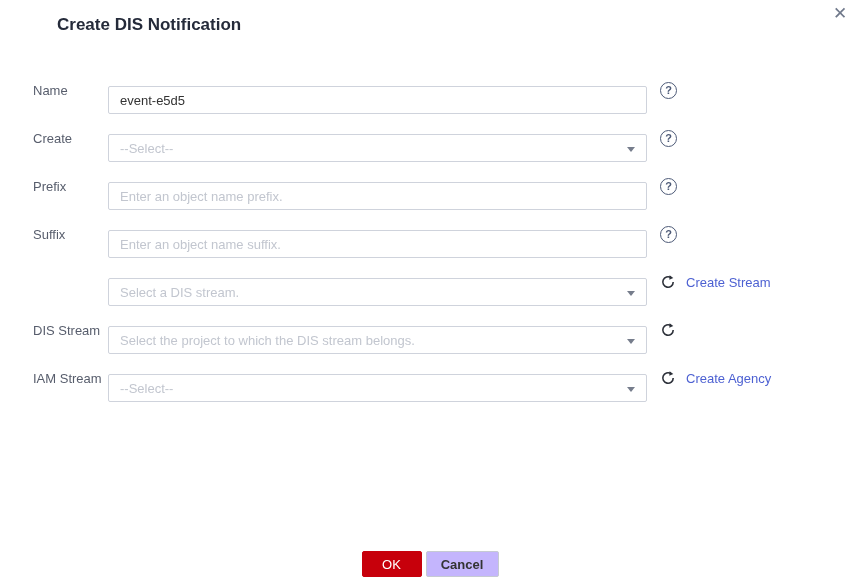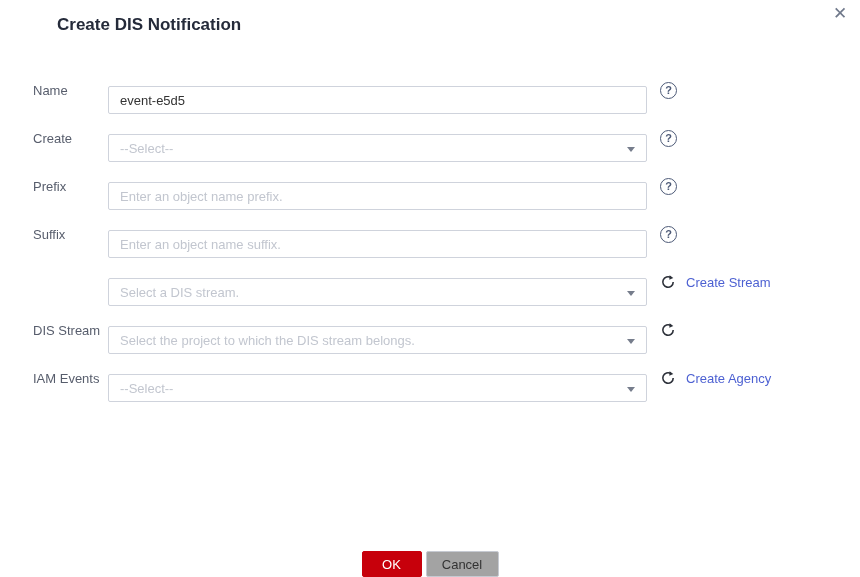--- a/index.html
+++ b/index.html
@@ -79,21 +79,21 @@
   .btn {
     height:26px; border-radius:2px; font-size:13px;
     font-family:"Liberation Sans", sans-serif;
     display:flex; align-items:center; justify-content:center;
     cursor:pointer;
   }
   .btn-ok {
     width:60px; background:#c7000b; border:1px solid #c7000b; color:#fff;
   }
   .btn-cancel {
-    width:73px; background:#a3a3a3; border:1px solid #c6cad2; color:#333;
+    width:73px; background:#c4b5fd; border:1px solid #c6cad2; color:#333;font-weight:bold;
   }
 </style>
 </head>
 <body>
 
 <div class="dialog">
 
   <div class="dialog-title">Create DIS Notification</div>
 
   <div class="close-btn">✕</div>
@@ -164,21 +164,21 @@
       </div>
       <div class="row-suffix">
         <svg class="refresh-icon" viewBox="0 0 16 16">
           <path d="M13.2 8 A5.2 5.2 0 1 1 10.9 3.7" fill="none" stroke="#2b2f38" stroke-width="1.6"></path>
           <path d="M9.6 1.2 L13.3 3.9 L9.3 5.7 Z" fill="#2b2f38"></path>
         </svg>
       </div>
     </div>
 
     <div class="form-row">
-      <div class="field-label">IAM Events</div>
+      <div class="field-label">IAM Stream</div>
       <div class="field select-field">
         <span class="select-placeholder">--Select--</span>
         <span class="dropdown-arrow"></span>
       </div>
       <div class="row-suffix">
         <svg class="refresh-icon" viewBox="0 0 16 16">
           <path d="M13.2 8 A5.2 5.2 0 1 1 10.9 3.7" fill="none" stroke="#2b2f38" stroke-width="1.6"></path>
           <path d="M9.6 1.2 L13.3 3.9 L9.3 5.7 Z" fill="#2b2f38"></path>
         </svg>
         <a class="field-link">Create Agency</a>

